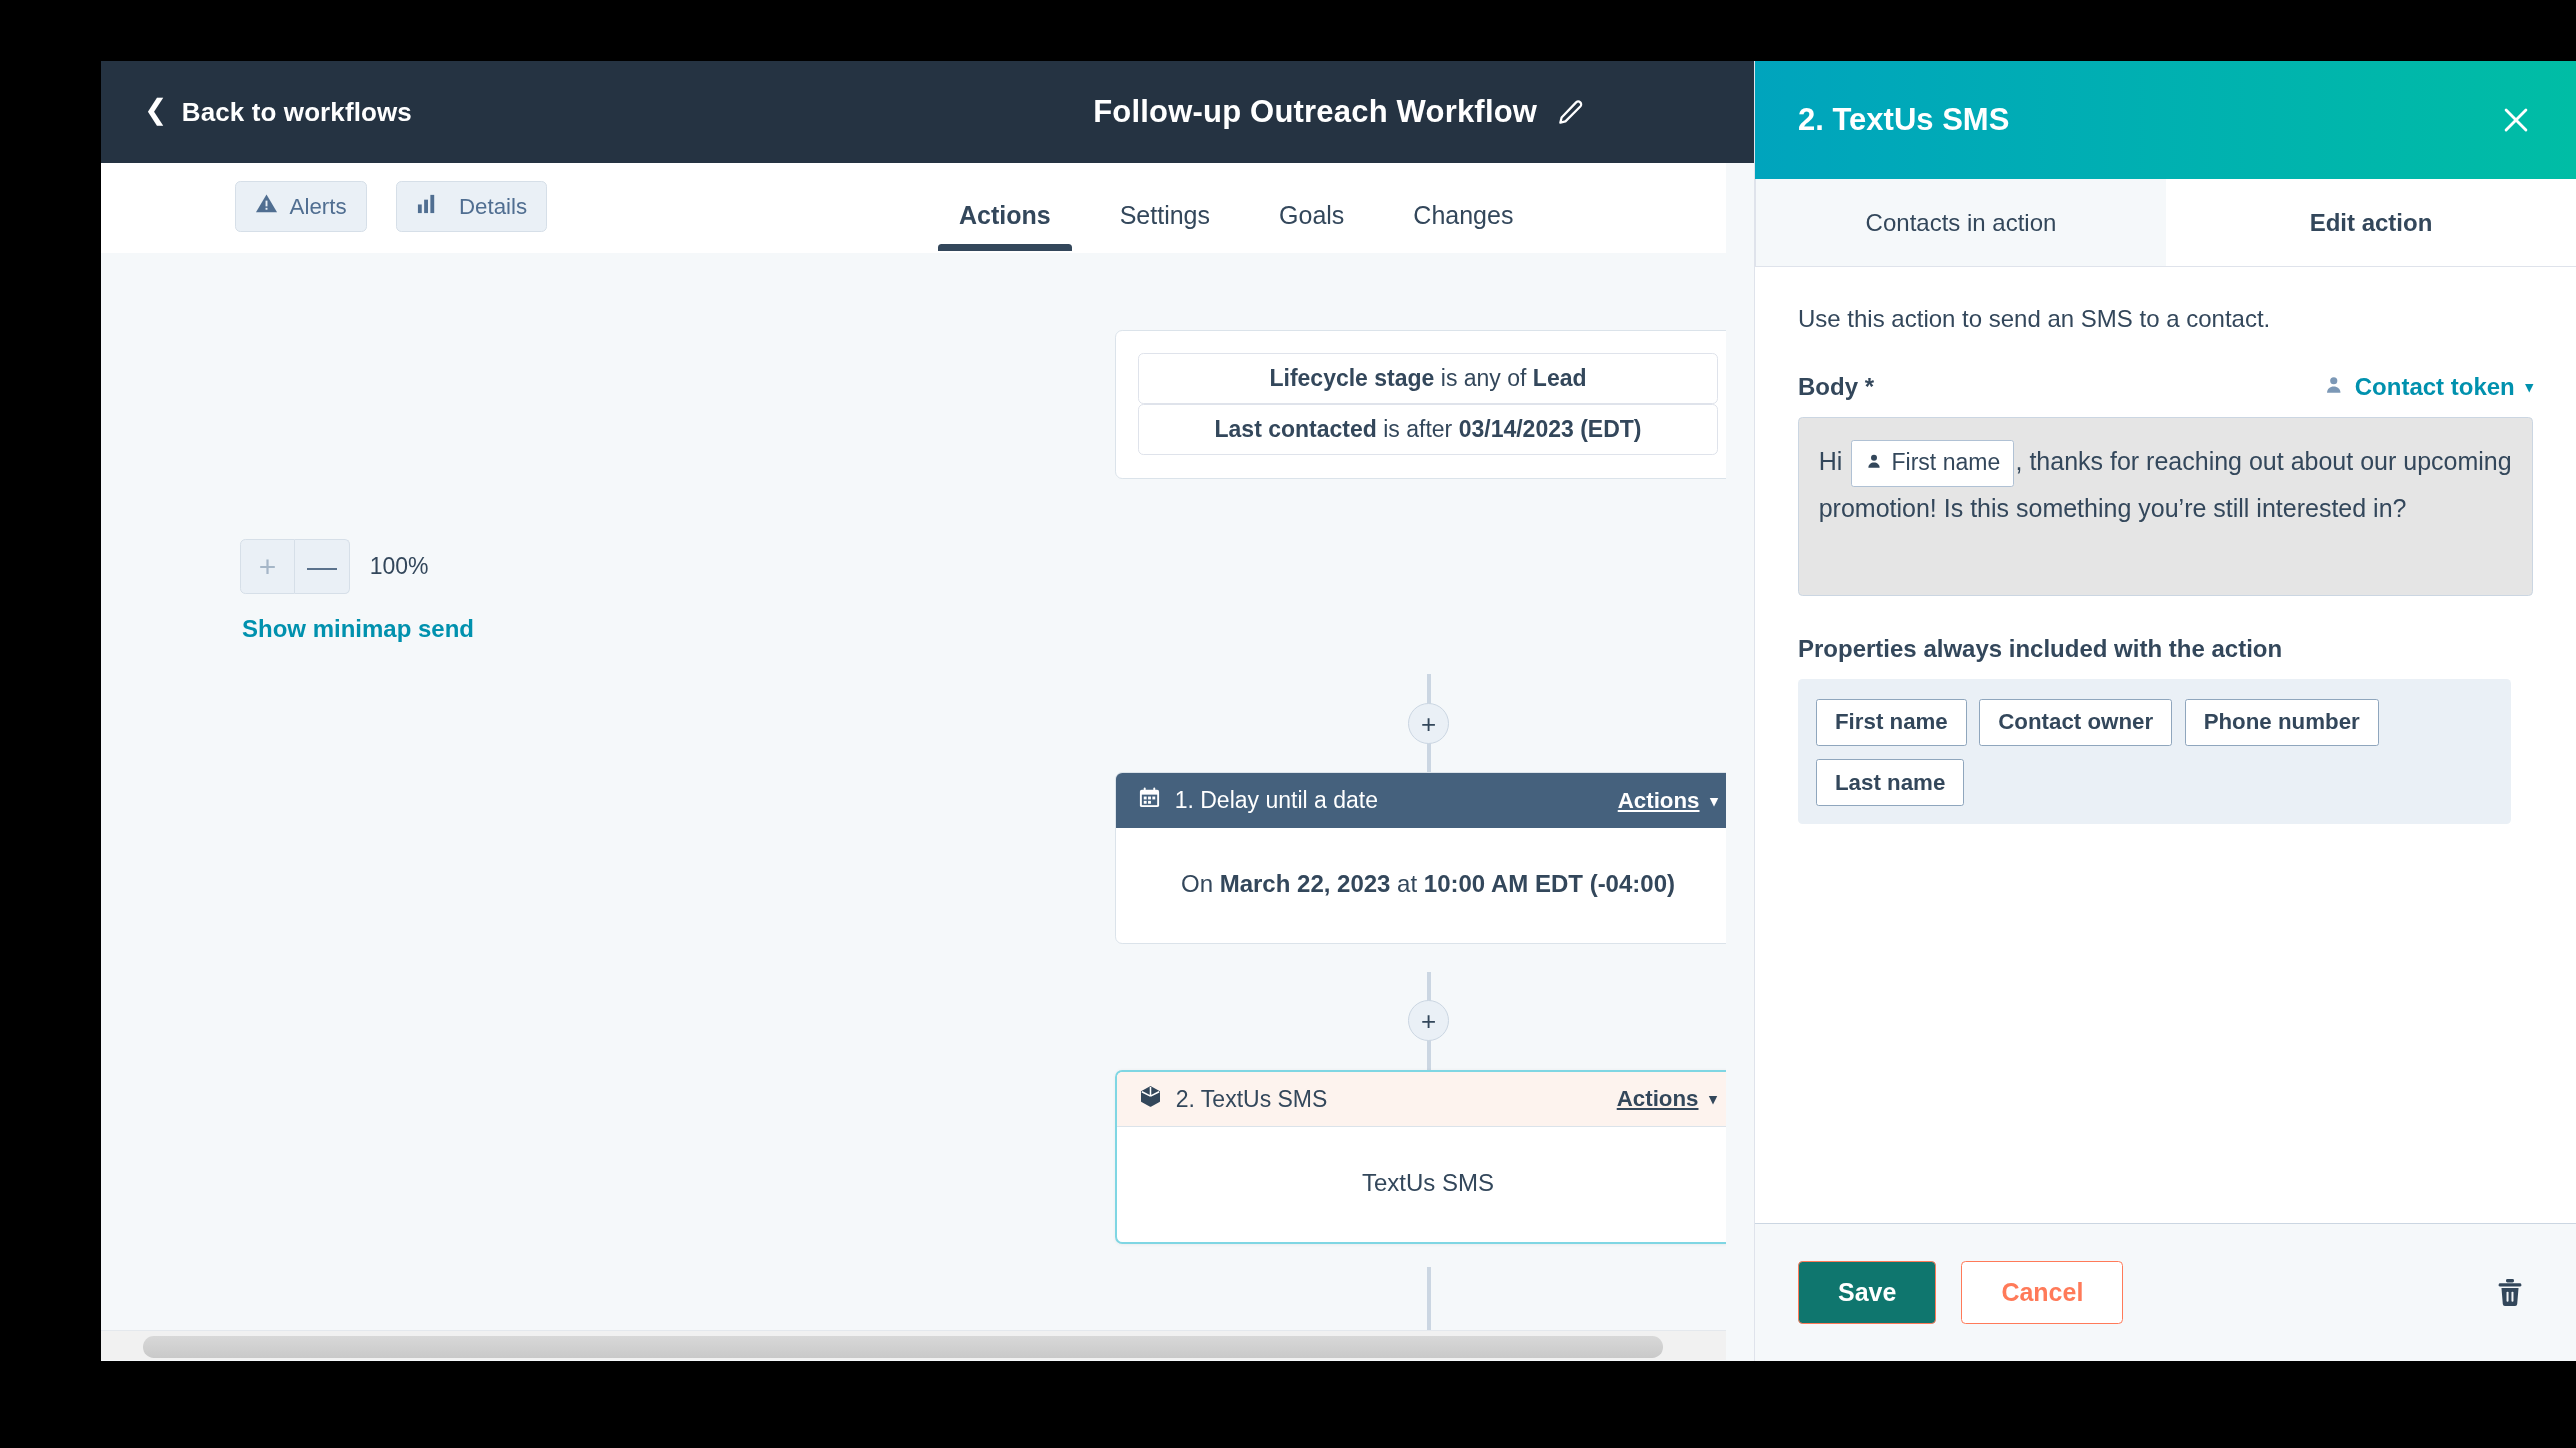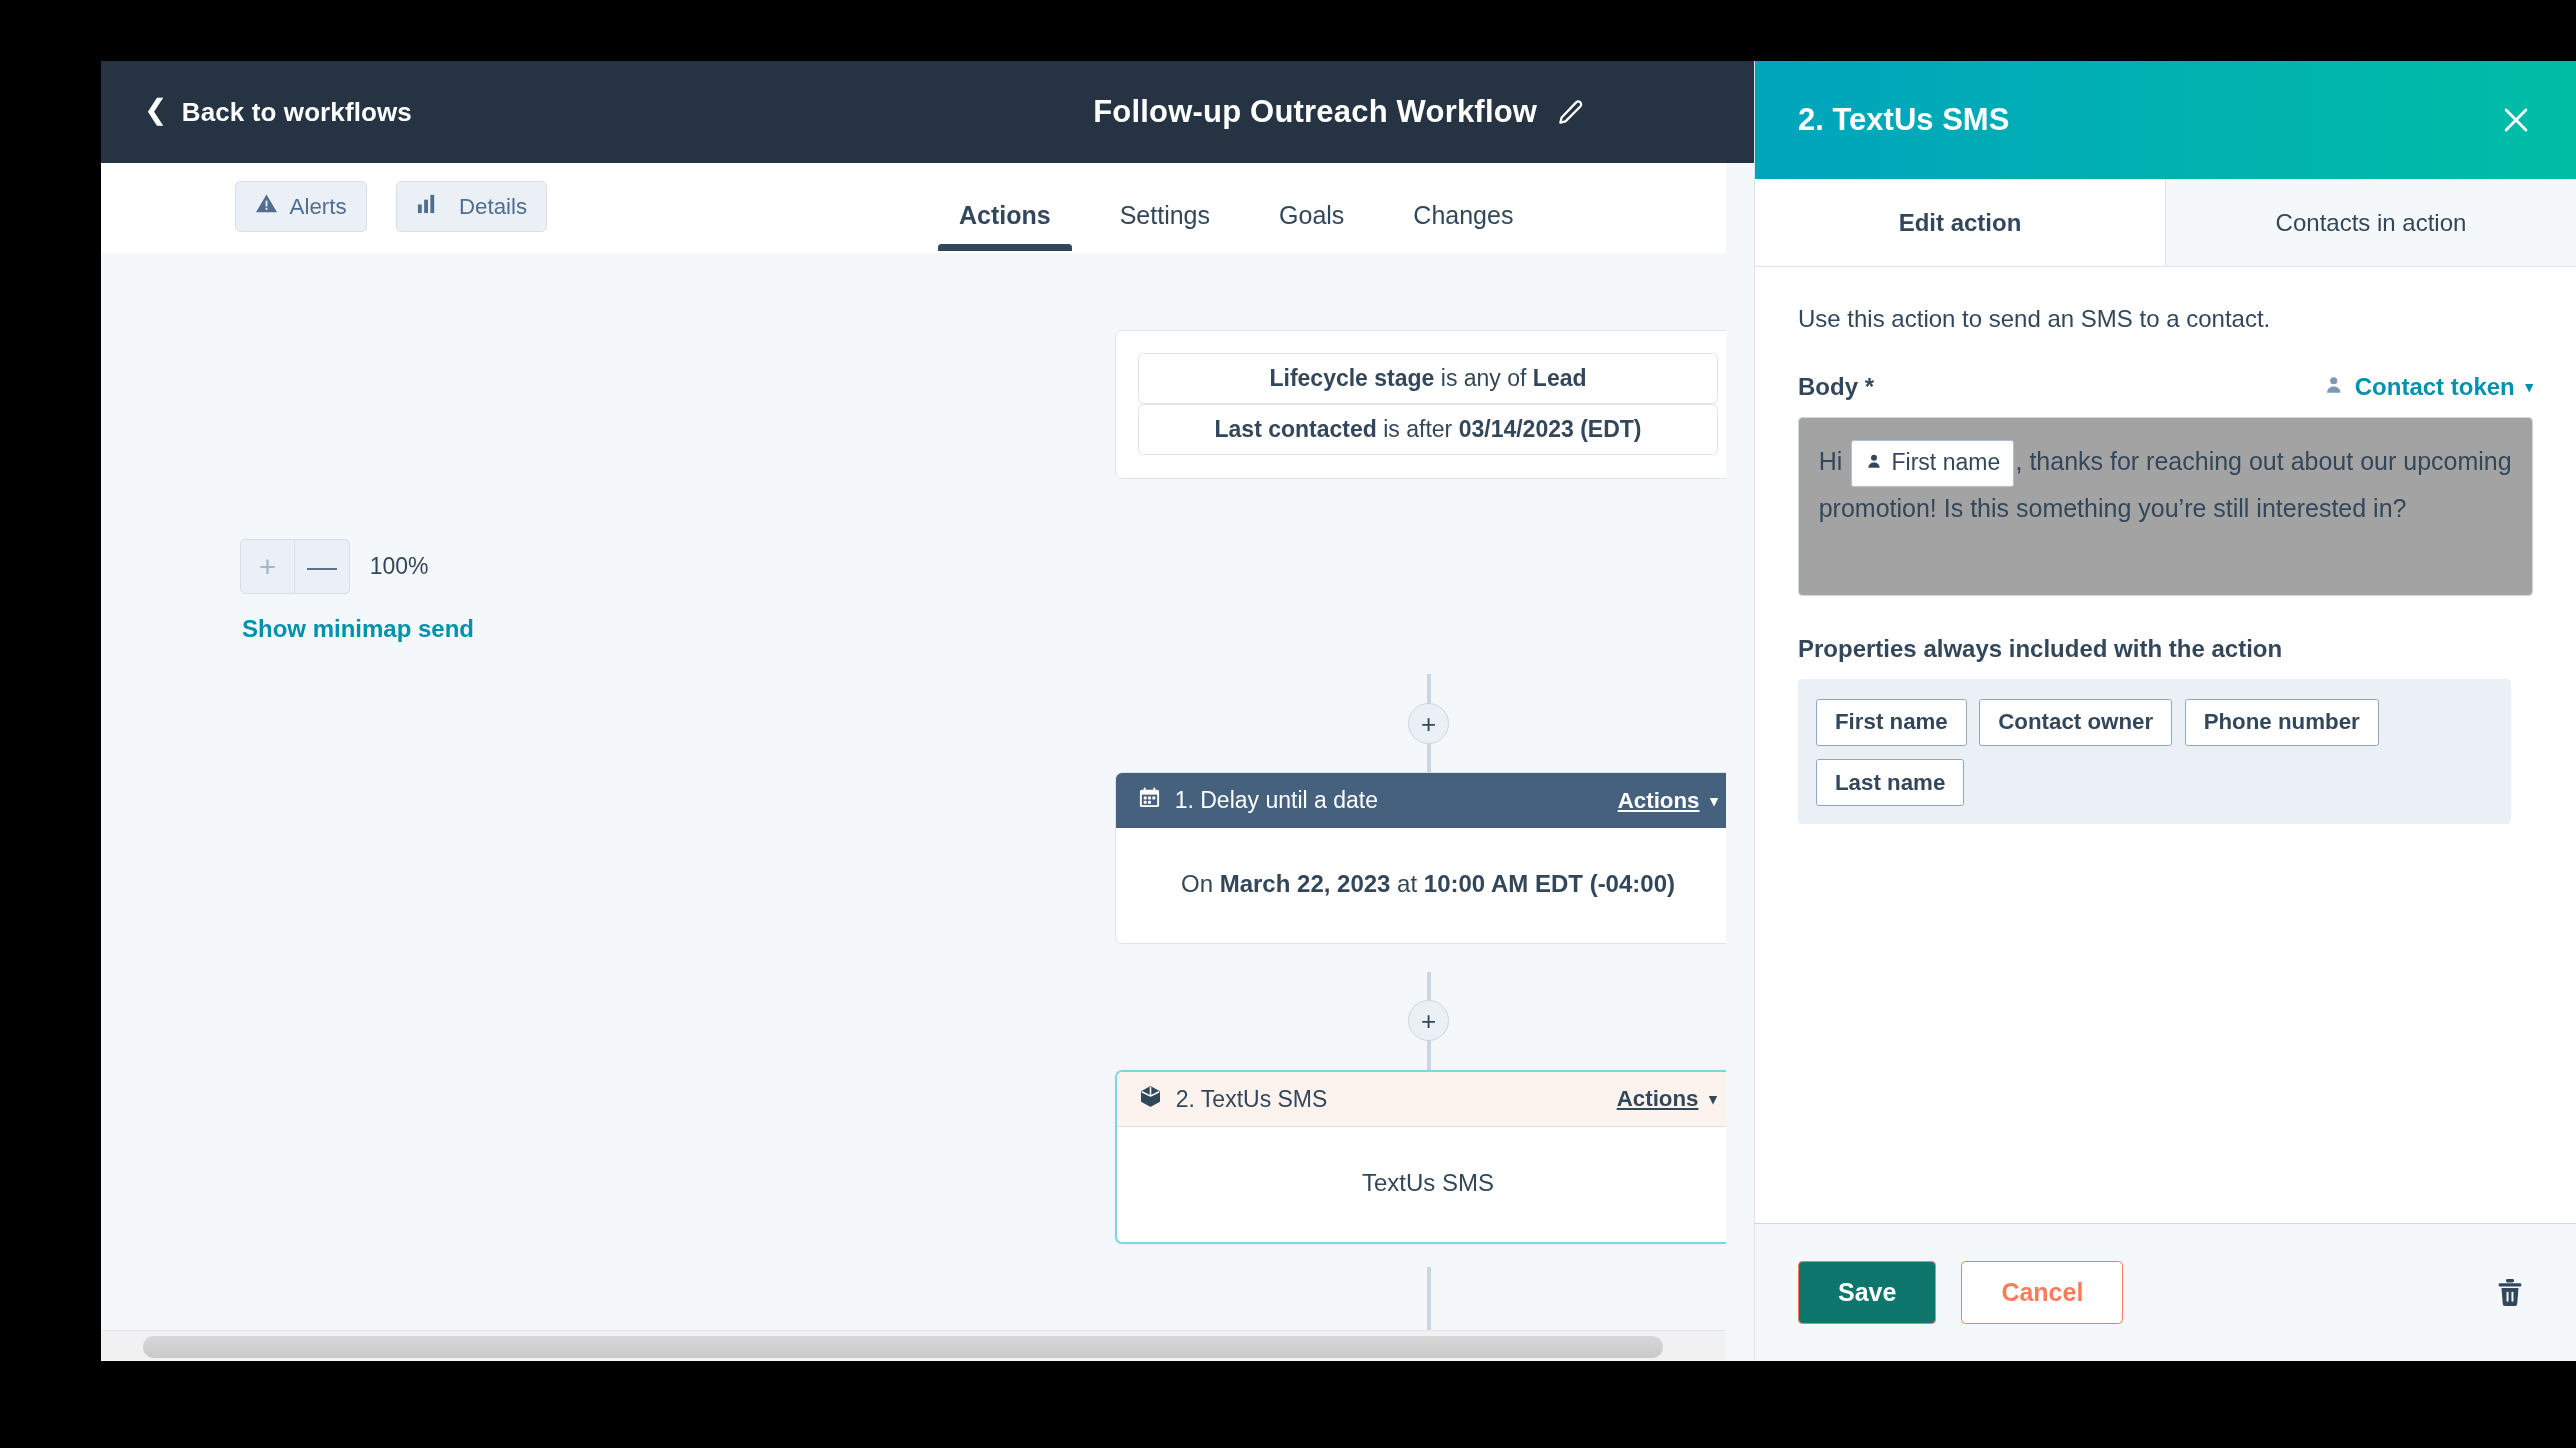--- a/index.html
+++ b/index.html
@@ -233,21 +233,21 @@
   }
   #body-label { font-size: 24px; font-weight: 700; color: #33475b; flex: 1; }
   #contact-token-btn {
     display: flex; align-items: center; gap: 10.7px;
     color: #0091ae; font-size: 24px; font-weight: 700; cursor: pointer;
   }
   #contact-token-btn .caret { font-size: 15px; }
 
   #sms-body {
     border: 0.9px solid #cbd6e2; border-radius: 4.5px;
-    background: #a3a3a3;
+    background: #e5e5e5;
     padding: 21.5px 19.7px 23px;
     font-size: 25px; line-height: 1.72; color: #33475b;
     margin-bottom: 39px;
     min-height: 179px;
   }
   .token-chip {
     display: inline-flex; align-items: center; gap: 9px;
     background: #ffffff; border: 0.9px solid #b0c1d4; border-radius: 2.7px;
     padding: 1.8px 12.5px 3.6px; margin: 0 1.8px;
     font-size: 23px; color: #33475b;
@@ -429,22 +429,22 @@
     <div id="panel-header">
       <span id="panel-title">2. TextUs SMS</span>
       <span id="panel-close">
         <svg width="34" height="34" viewBox="0 0 24 24" stroke="#ffffff" stroke-width="2" stroke-linecap="round">
           <path d="M5 5 19 19M19 5 5 19"></path>
         </svg>
       </span>
     </div>
 
     <div id="panel-tabs">
+      <div class="panel-tab inactive">Contacts in action</div>
       <div class="panel-tab active">Edit action</div>
-      <div class="panel-tab inactive">Contacts in action</div>
     </div>
 
     <div id="panel-body">
       <div id="panel-desc">Use this action to send an SMS to a contact.</div>
 
       <div id="body-label-row">
         <span id="body-label">Body *</span>
         <span id="contact-token-btn">
           <span>
             <svg width="21.5" height="21.5" viewBox="0 0 24 24" fill="#7c98b6">

